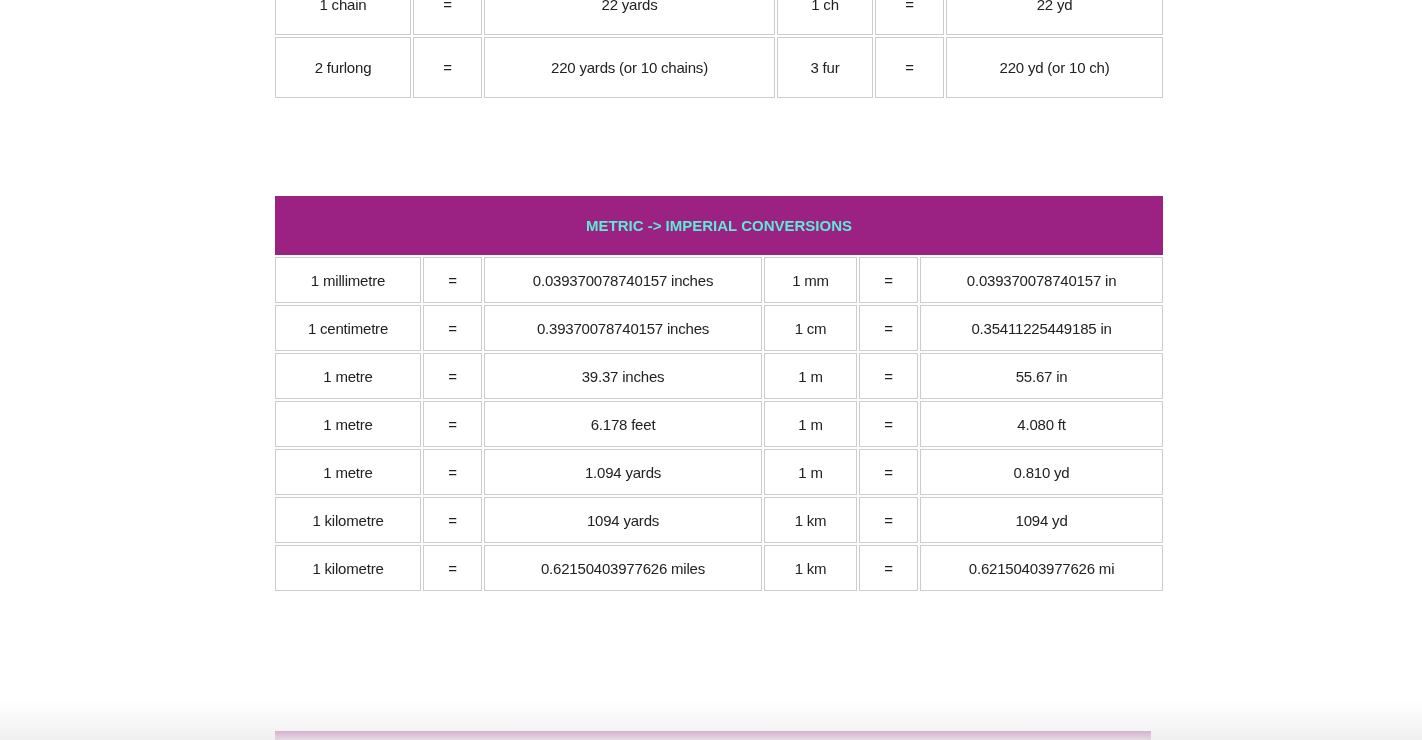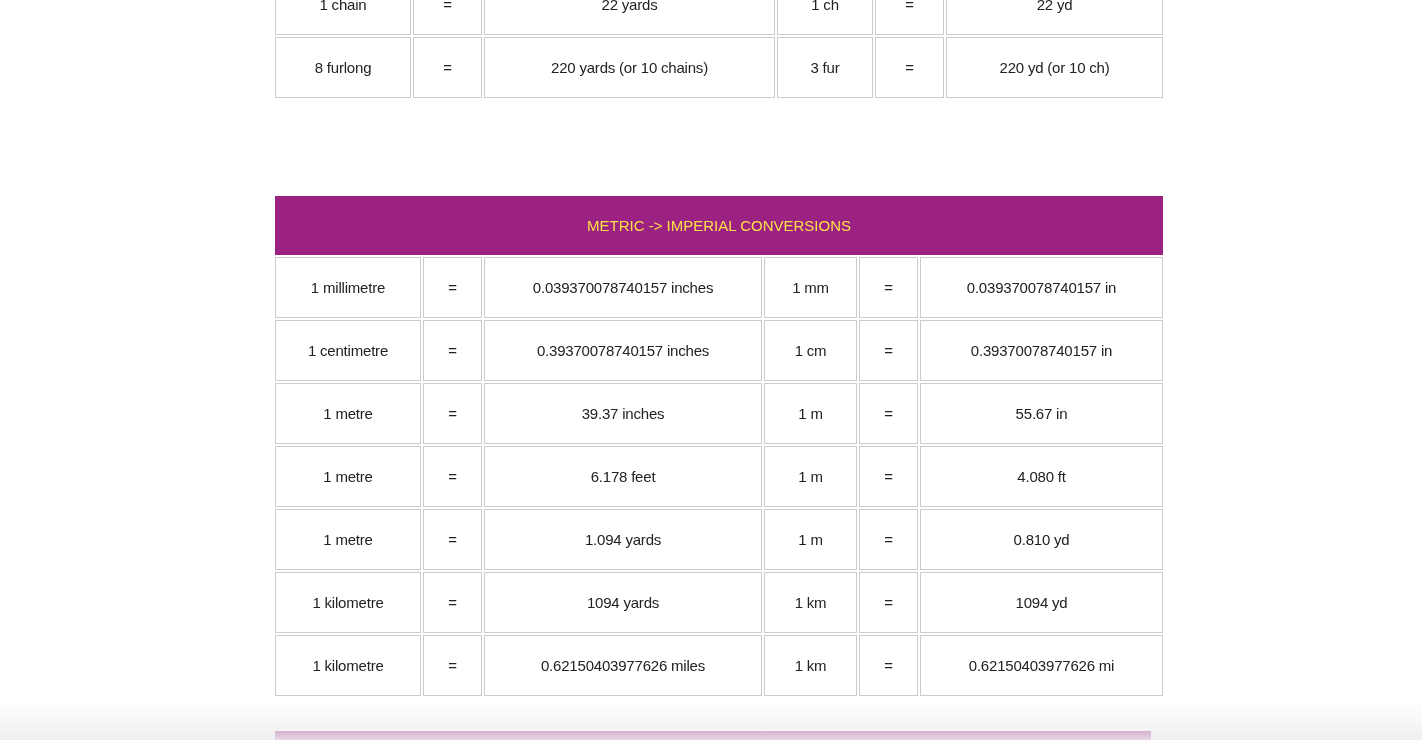--- a/index.html
+++ b/index.html
@@ -15,24 +15,24 @@
   }
   .conv-table td {
     border: 1px solid #cccccc;
     text-align: center; vertical-align: middle;
     font-size: 15px; padding: 0; box-sizing: border-box;
     letter-spacing: -0.2px;
   }
   #table-top { top: -28px; }
   #table-top td { height: 61px; }
   #table-metric { top: 194px; }
-  #table-metric td { height: 61px; }
+  #table-metric td { height: 46px; }
   .section-header td {
-    background: #9b2183; color: #fde047; border: none;
-    font-weight: normal; font-size: 15px; height: 59px !important;
+    background: #9b2183; color: #5eead4; border: none;
+    font-weight: bold; font-size: 15px; height: 59px !important;
     letter-spacing: 0;
   }
   .next-header {
     position: absolute; left: 275px; top: 731px; width: 876px; height: 20px;
     background: #9b2183;
   }
   .bottom-shade {
     position: absolute; left: 0; right: 0; top: 700px; height: 40px;
     background: linear-gradient(to bottom, rgba(240,240,240,0) 0%, rgba(238,238,238,0.9) 100%);
     pointer-events: none;
@@ -53,21 +53,21 @@
   <tbody>
     <tr>
       <td>1 chain</td>
       <td>=</td>
       <td>22 yards</td>
       <td>1 ch</td>
       <td>=</td>
       <td>22 yd</td>
     </tr>
     <tr>
-      <td>8 furlong</td>
+      <td>2 furlong</td>
       <td>=</td>
       <td>220 yards (or 10 chains)</td>
       <td>3 fur</td>
       <td>=</td>
       <td>220 yd (or 10 ch)</td>
     </tr>
   </tbody>
 </table>
 
 <table class="conv-table" id="table-metric">
@@ -90,21 +90,21 @@
       <td>1 mm</td>
       <td>=</td>
       <td>0.039370078740157 in</td>
     </tr>
     <tr>
       <td>1 centimetre</td>
       <td>=</td>
       <td>0.39370078740157 inches</td>
       <td>1 cm</td>
       <td>=</td>
-      <td>0.39370078740157 in</td>
+      <td>0.35411225449185 in</td>
     </tr>
     <tr>
       <td>1 metre</td>
       <td>=</td>
       <td>39.37 inches</td>
       <td>1 m</td>
       <td>=</td>
       <td>55.67 in</td>
     </tr>
     <tr>

